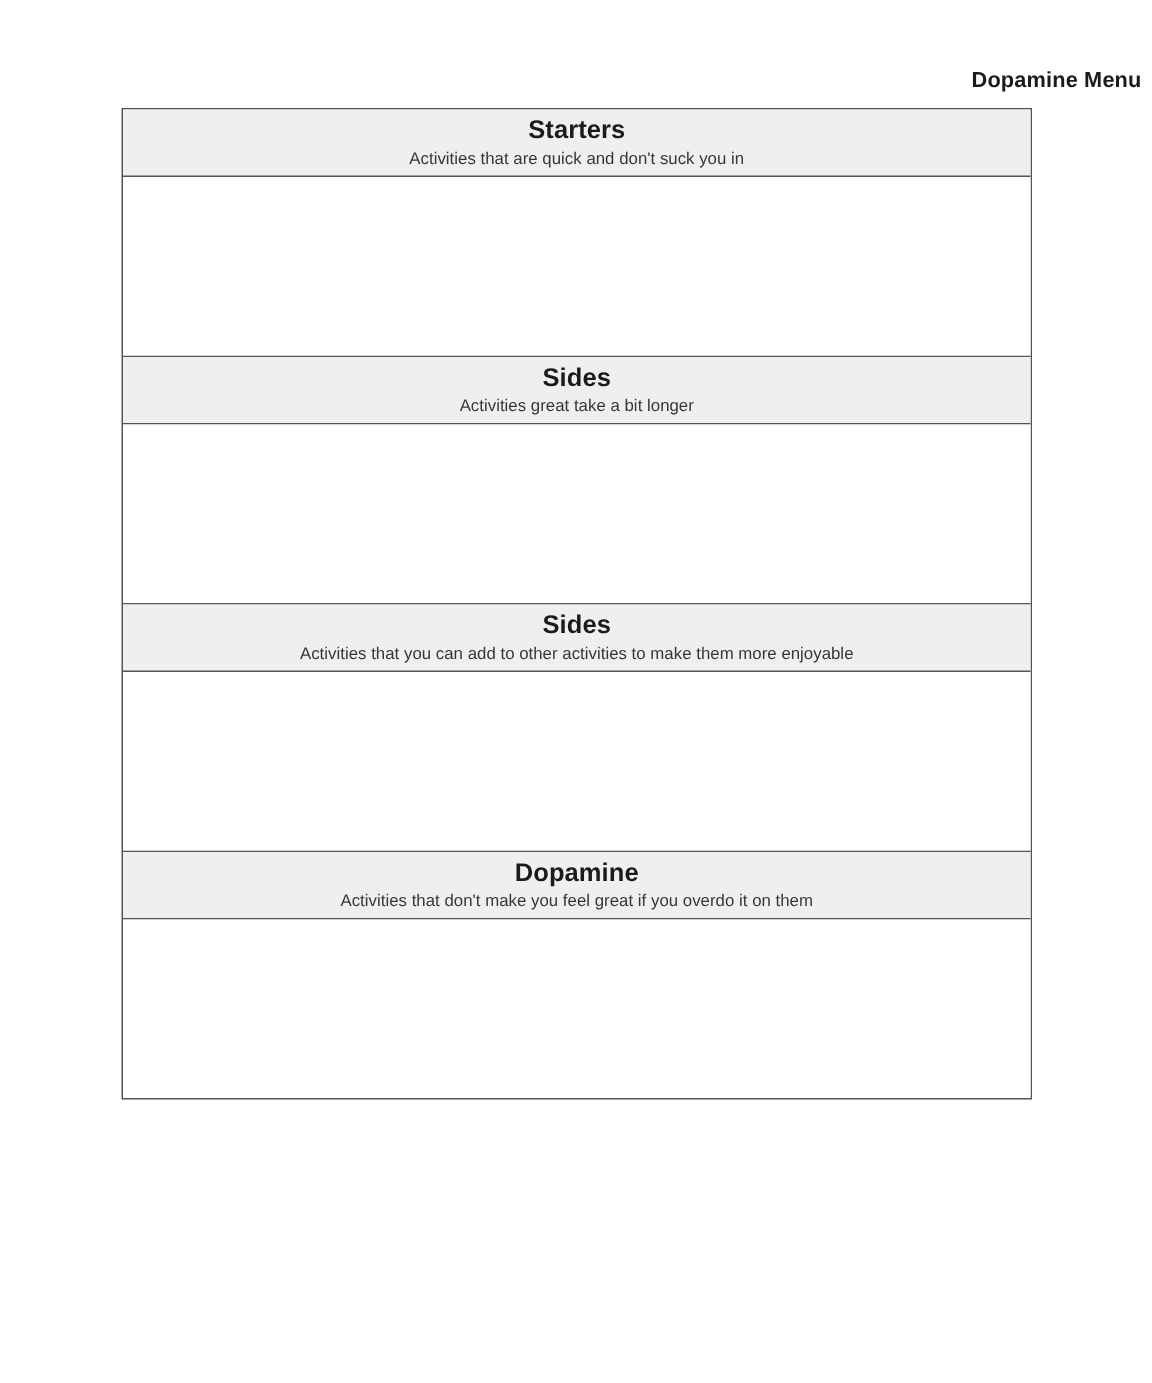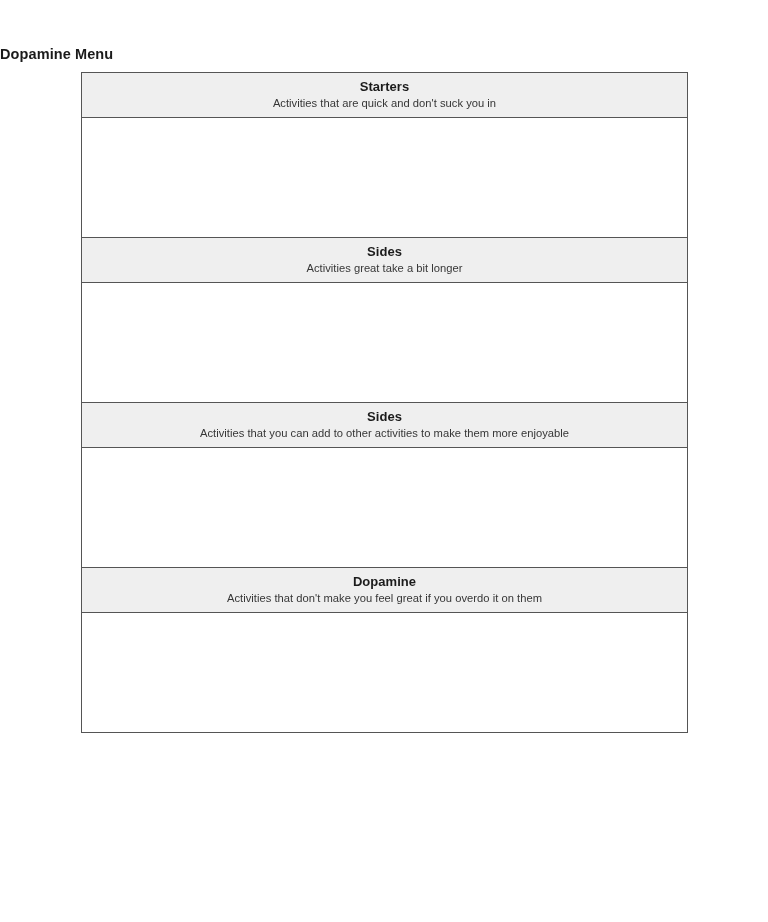--- a/index.html
+++ b/index.html
@@ -21,21 +21,21 @@
     height: 922px;
     background: #ffffff;
     box-sizing: border-box;
   }
 
   .doc-title {
     position: absolute;
     left: 0;
     top: 46px;
     width: 761px;
-    text-align: left;
+    text-align: right;
     font-size: 14.5px;
     font-weight: bold;
     letter-spacing: 0.1px;
     color: #1b1b1b;
   }
 
   .menu-table {
     position: absolute;
     left: 81px;
     top: 72px;
@@ -60,21 +60,21 @@
     height: 45px;
     padding: 6px 10px 7px 10px;
     text-align: center;
     display: flex;
     flex-direction: column;
     align-items: center;
     justify-content: center;
   }
 
   .section-title {
-    font-size: 13px;
+    font-size: 17px;
     font-weight: bold;
     line-height: 1.32;
     color: #1b1b1b;
     letter-spacing: 0.05px;
   }
 
   .section-subtitle {
     font-size: 11.2px;
     line-height: 1.3;
     color: #363636;

